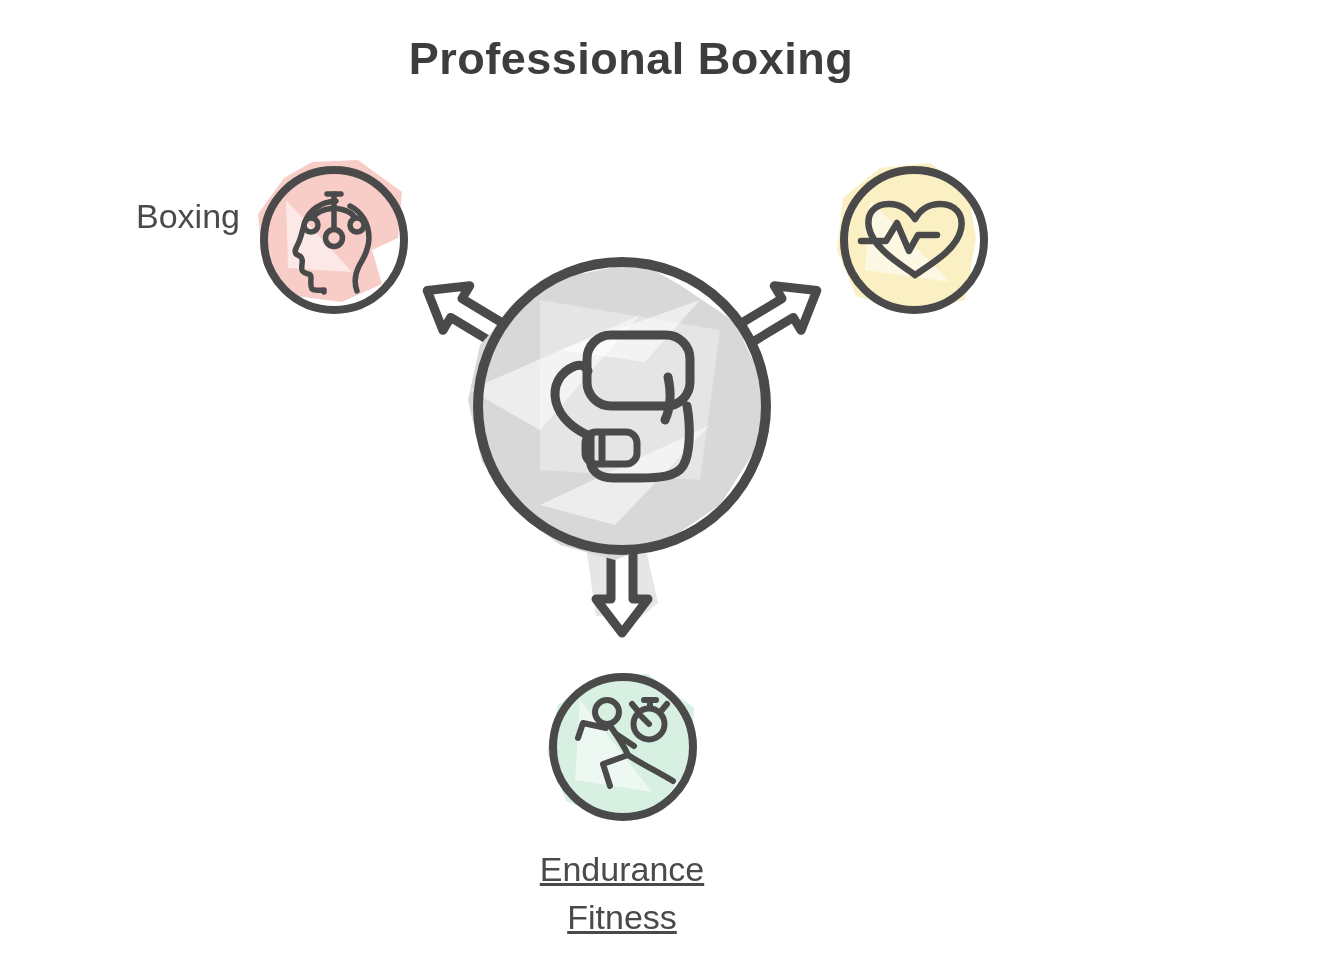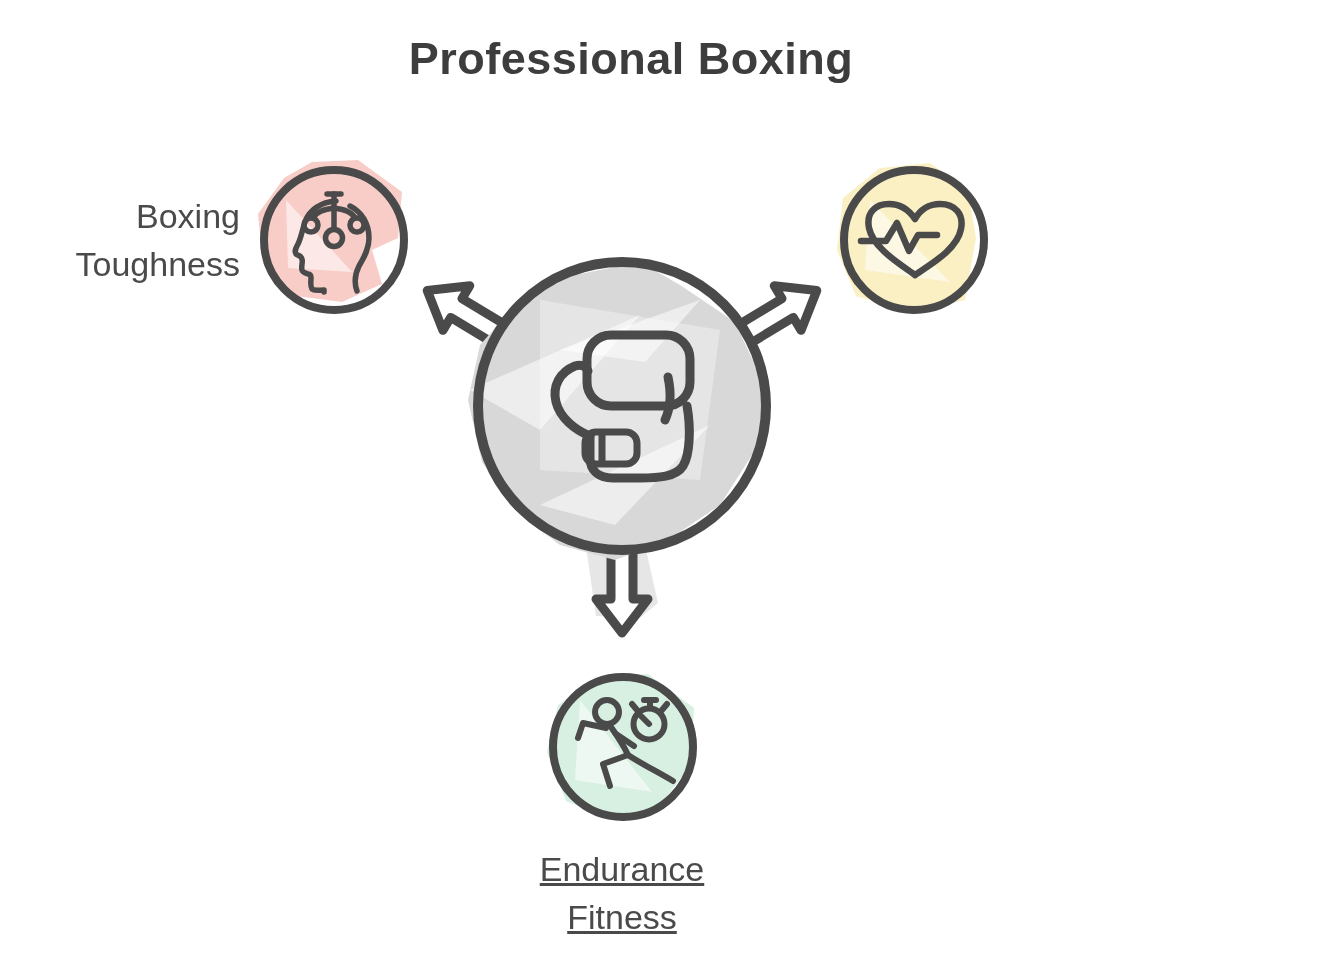--- a/index.html
+++ b/index.html
@@ -133,21 +133,20 @@
         <path d="M 662 710 L 667 704"></path>
         <path d="M 649 724 L 641 716"></path>
       </g>
     </g>
   </svg>
 
   <h1 class="page-title">Professional Boxing</h1>
 
   <div class="node-label label-mental">
     <div>Boxing</div>
-    <div>Toughness</div>
   </div>
 
 
   <div class="node-label label-endurance">
     <div>Endurance</div>
     <div>Fitness</div>
   </div>
 
 </div>
 

